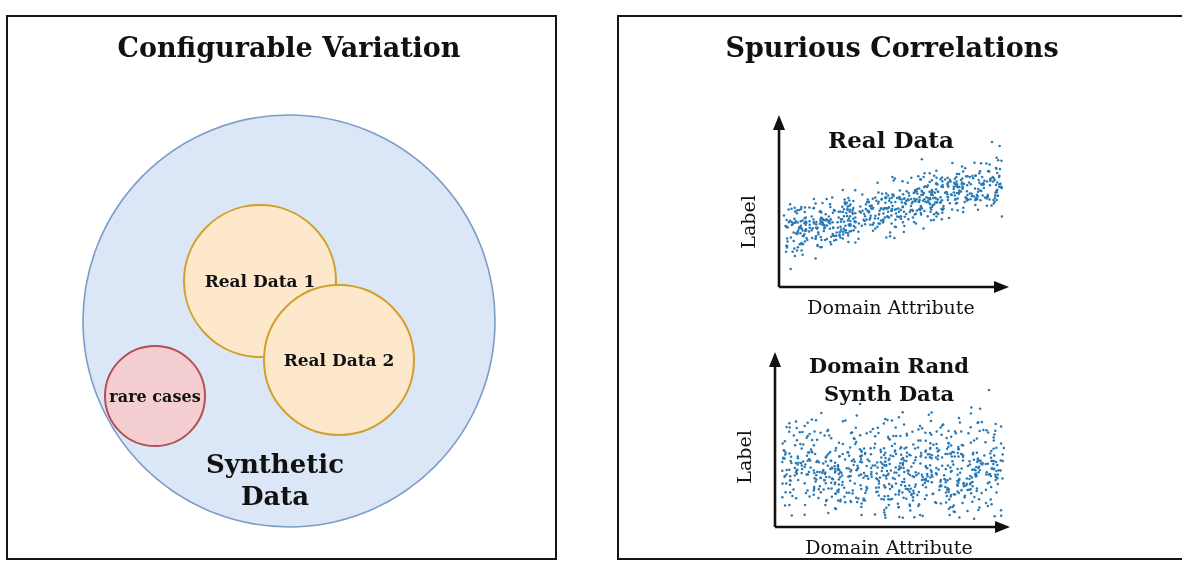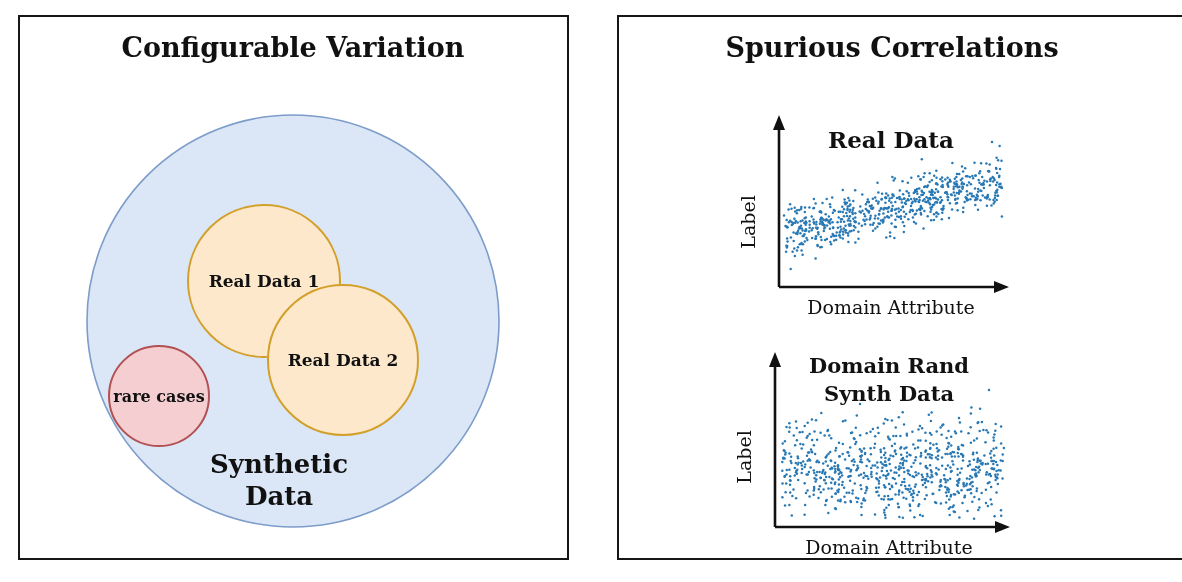--- a/index.html
+++ b/index.html
@@ -1,18 +1,18 @@
 <!DOCTYPE html>
 <html><head>
 <meta charset="utf-8">
 <style>
   html,body{margin:0;padding:0;background:#ffffff;}
   body{width:1182px;height:582px;position:relative;font-family:"DejaVu Serif","Liberation Serif",serif;color:#111;}
   .panel{position:absolute;top:15px;height:545px;background:#fff;border:2px solid #161616;box-sizing:border-box;}
-  #left-panel{left:18px;width:551px;}
+  #left-panel{left:6px;width:551px;padding-left:8px;}
   #right-panel{left:617px;width:587px;}
   svg{display:block;}
   text{fill:#111;}
   .panel-title{font-size:27px;font-weight:bold;}
   .circle-label{font-size:17px;font-weight:bold;}
   .rare-label{font-size:16px;font-weight:bold;}
   .big-label{font-size:26px;font-weight:bold;}
   .plot-title{font-size:23px;font-weight:bold;}
   .plot-subtitle{font-size:21px;font-weight:bold;}
   .axis-label{font-size:19px;font-weight:normal;}

